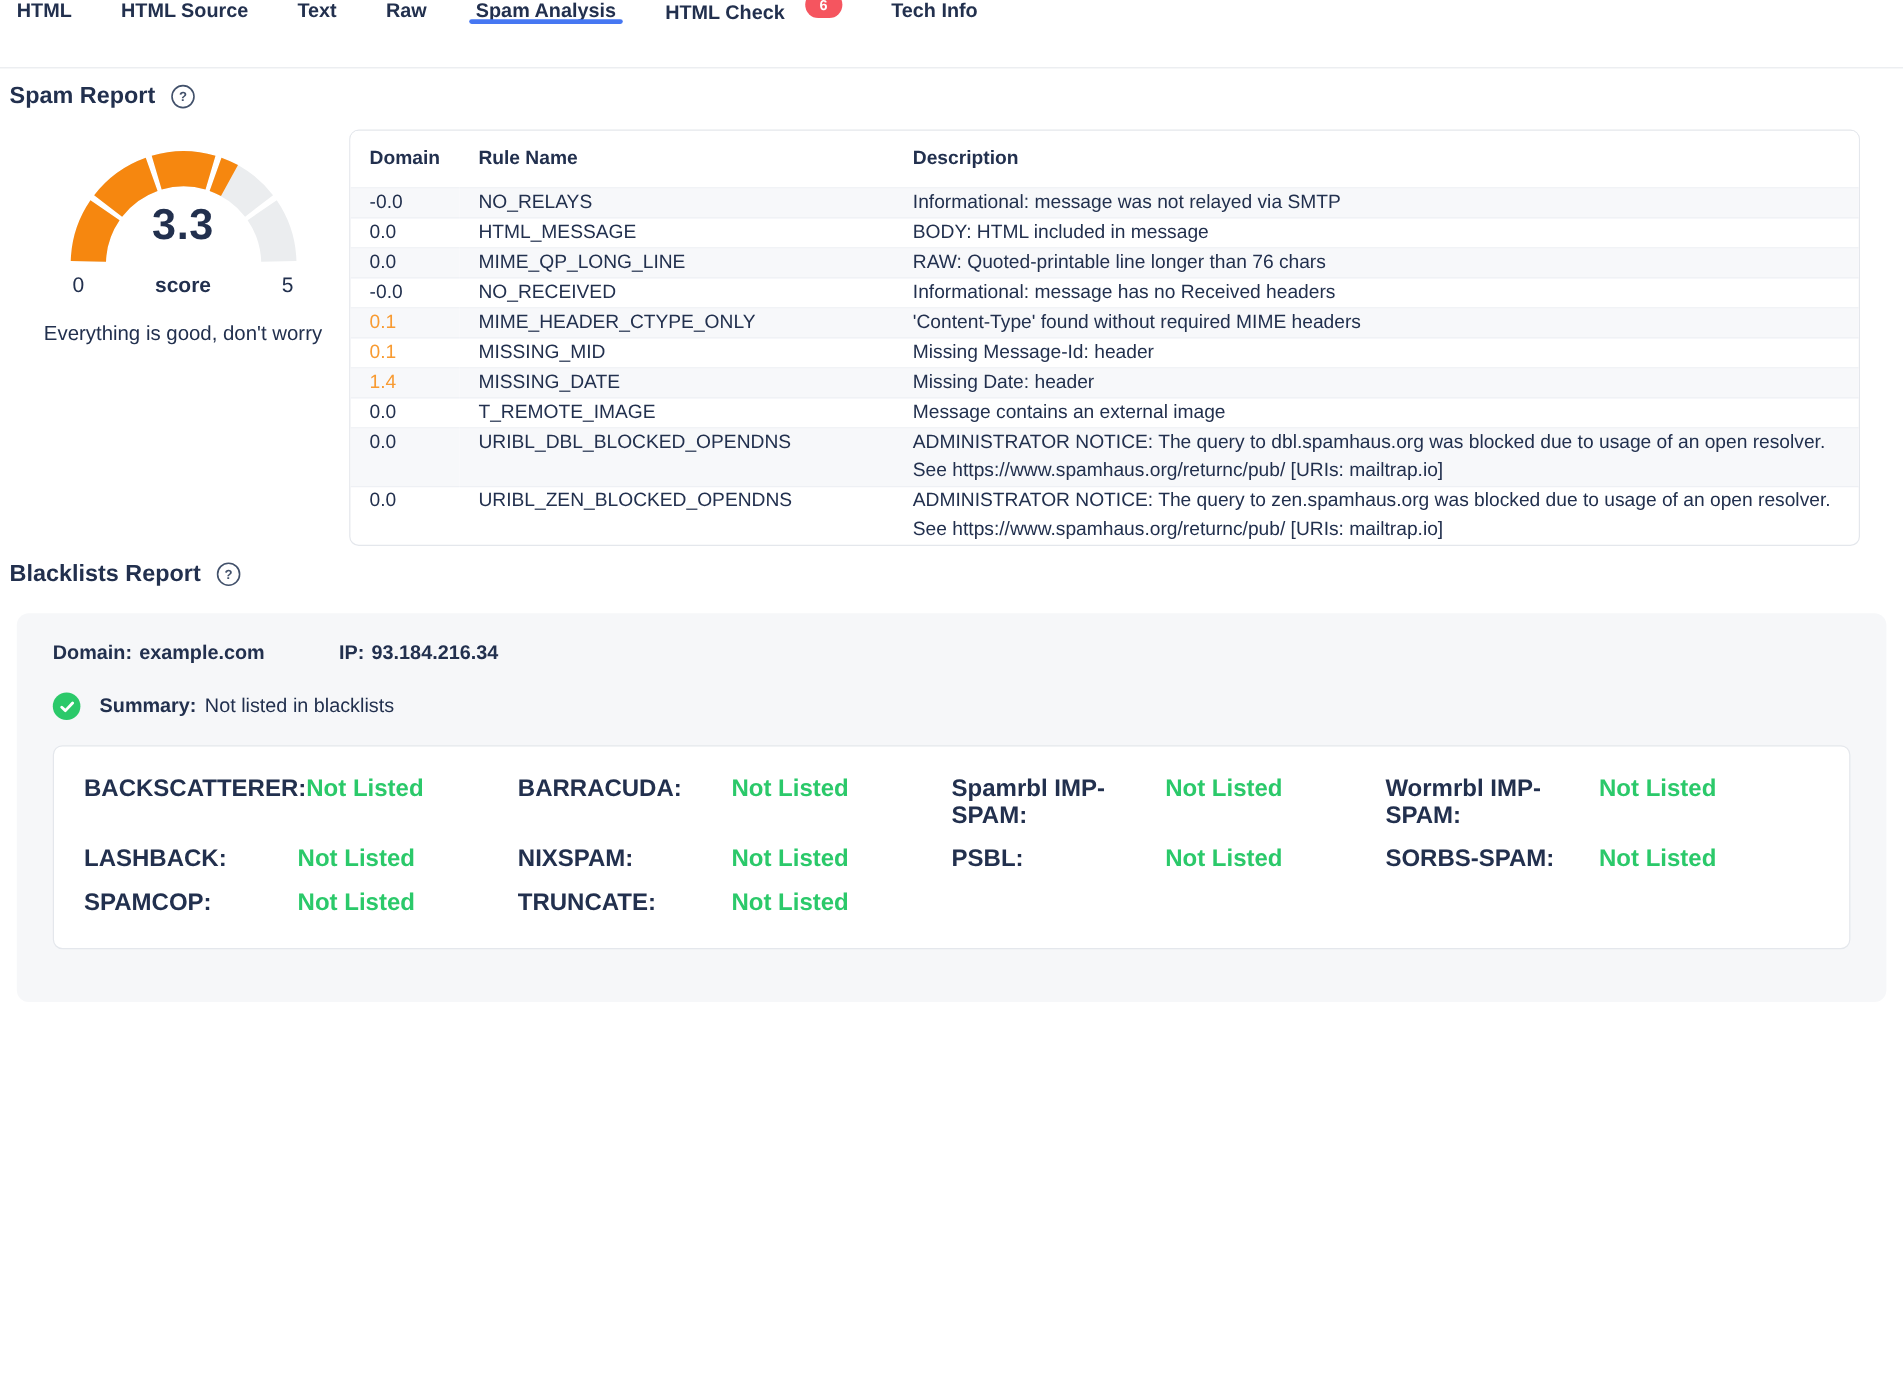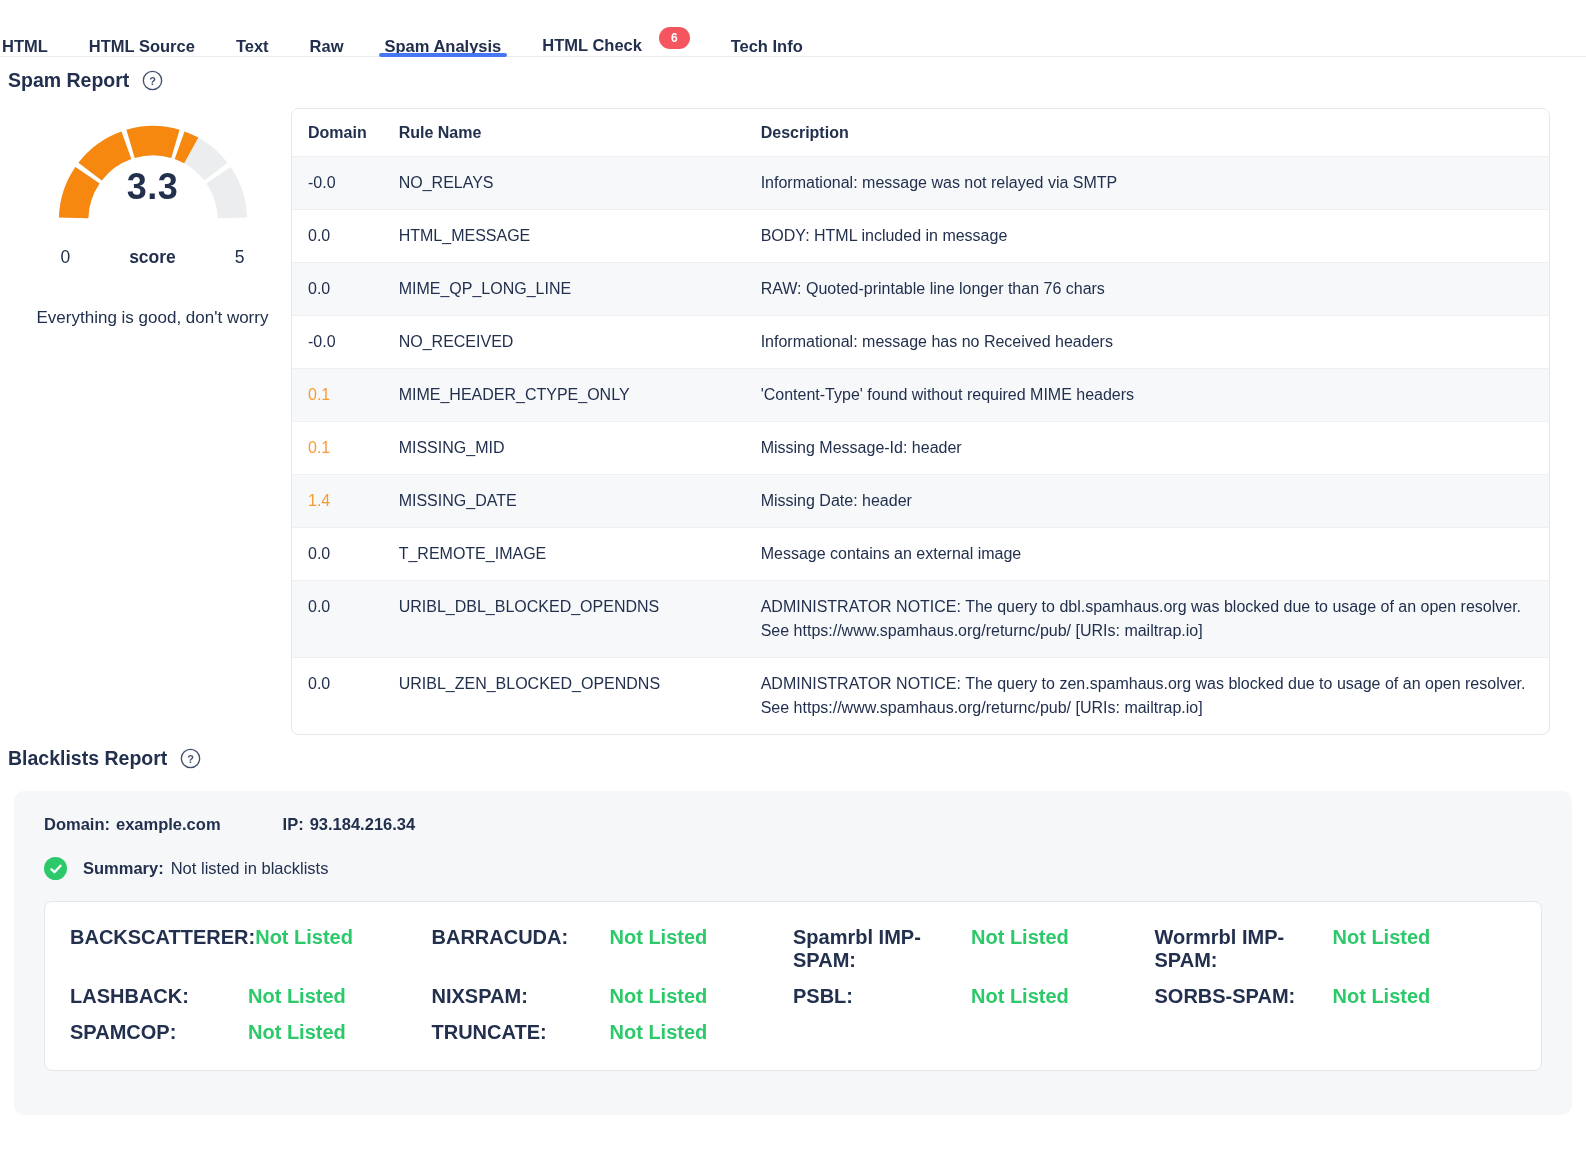--- a/index.html
+++ b/index.html
@@ -4,22 +4,22 @@
 <style>
   * { box-sizing: border-box; }
   html,body { margin:0; padding:0; }
   body {
     width:1586px; min-height:1160px; background:#ffffff;
     font-family:"Liberation Sans", sans-serif; color:#22304e;
   }
 
   
   .tabbar {
-    display:flex; align-items:flex-end; gap:41px;
-    padding:0 2px; height:57px;
+    display:flex; align-items:flex-start; gap:41px;
+    padding:0 14px; height:57px;
     border-bottom:1px solid #e8eaee;
   }
   .tab {
     position:relative; display:flex; align-items:center;
     font-size:16.5px; font-weight:600; cursor:pointer; white-space:nowrap;
   }
   .tab.active { font-weight:700; }
   .tab .underline {
     position:absolute; left:-6px; right:-6px; bottom:-1px; height:4px;
     border-radius:3px; background:#4677f2;
@@ -34,21 +34,21 @@
   .section-heading {
     display:flex; align-items:center; gap:13px;
     padding:0 8px; margin-top:12px;
     font-size:19.5px; font-weight:700;
   }
   .help-icon { width:21px; height:21px; display:block; cursor:pointer; }
 
   
   .spam-main { display:flex; align-items:flex-start; padding:0 36px 0 14px; margin-top:16px; }
 
-  .gauge-col { width:277px; flex:none; display:flex; flex-direction:column; align-items:center; padding-top:14px;gap:20px; }
+  .gauge-col { width:277px; flex:none; display:flex; flex-direction:column; align-items:center; padding-top:14px; }
   .gauge-wrap { position:relative; width:196px; }
   .gauge-wrap svg { display:block; width:196px; height:101px; }
   .gauge-score {
     position:absolute; left:0; right:0; top:44px; text-align:center;
     font-size:36px; font-weight:700; letter-spacing:0.5px;
   }
   .gauge-axis {
     display:flex; justify-content:space-between; align-items:baseline;
     width:196px; padding:4px 6px 0; font-size:17.5px;
   }
@@ -56,21 +56,21 @@
   .gauge-msg { margin-top:17px; width:234px; text-align:center; font-size:17px; line-height:1.55; }
 
   
   .rules-card { flex:1; border:1px solid #e4e7ec; border-radius:8px; overflow:hidden; background:#fff; margin-top:0; }
   table.rules { width:100%; border-collapse:collapse; font-size:16px; }
   .rules th {
     text-align:left; font-weight:700; padding:15px 16px 14px; background:#fff;
   }
   .rules th.col-points { width:84px; }
   .rules th.col-rule  { width:362px; }
-  .rules td { padding:14px 16px; vertical-align:top; line-height:1.5; }
+  .rules td { padding:0 16px; vertical-align:top; line-height:1.5; }
   .rules tbody tr { border-top:1px solid #eef0f4; }
   .rules tbody tr:nth-child(odd) { background:#f7f8fa; }
   .rules td.points.orange { color:#f89b32; }
 
   
   .bl-card { margin:21px 14px 0; background:#f6f7f9; border-radius:10px; padding:24px 30px 44px; }
   .bl-line1 { display:flex; gap:56px; font-size:16.5px; font-weight:700; }
   .bl-line1 .pair span { margin-right:6px; }
   .bl-line2 { display:flex; align-items:center; margin-top:23px; font-size:16.5px; }
   .check-circle {

